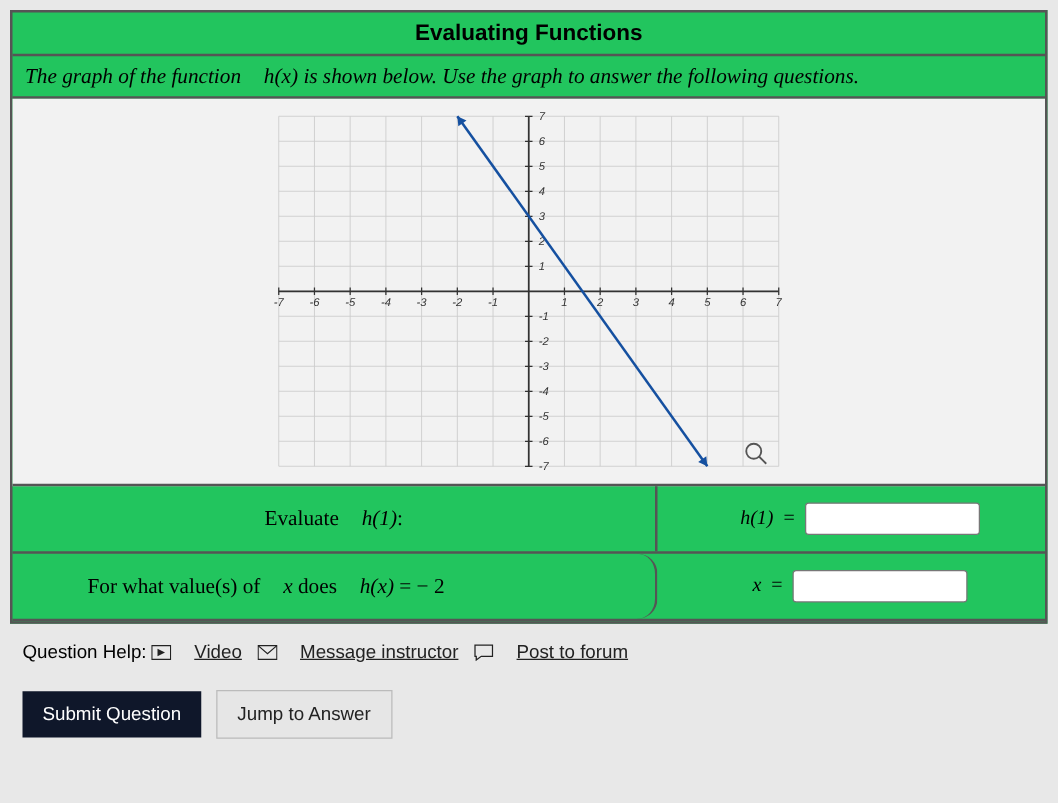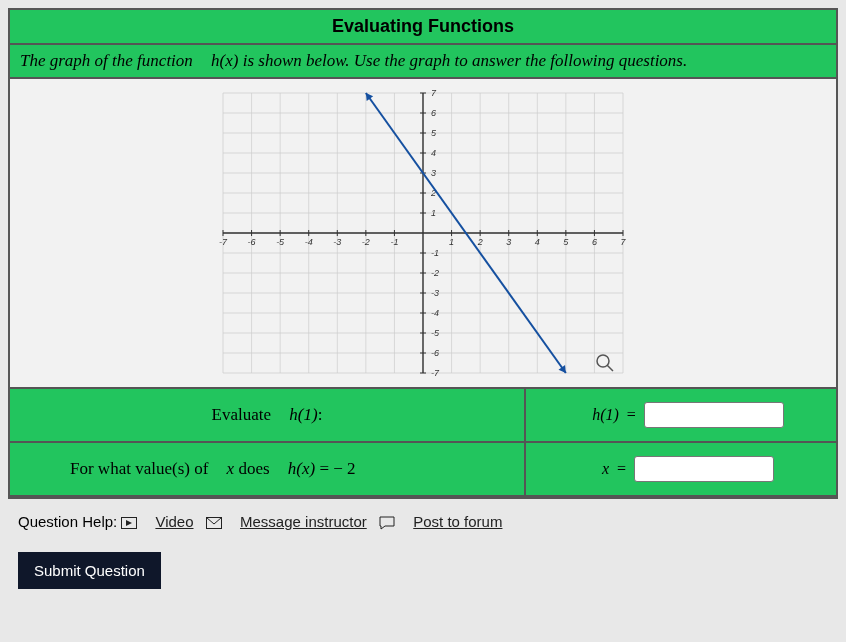--- a/index.html
+++ b/index.html
@@ -218,21 +218,21 @@
       <span>Evaluate </span><span class="math-var">h(1)</span><span>:</span>
     </div>
     <div class="question-right">
       <span class="math-var">h(1)</span>
       <span> = </span>
       <input type="text" class="answer-input" style="">
     </div>
   </div>
 
   <div class="question-row">
-    <div class="question-left" style="text-align:left; padding-left:60px;">
+    <div class="question-left" style="text-align:left; padding-left:60px;border-radius:16px;">
       <span>For what value(s) of </span><span class="math-var">x</span><span> does </span><span class="math-var">h(x)</span><span> = </span><span>− 2</span>
     </div>
     <div class="question-right">
       <span class="math-var">x</span>
       <span> = </span>
       <input type="text" class="answer-input" style="">
     </div>
   </div>
 
 </div>
@@ -255,13 +255,14 @@
   &nbsp;
   <span class="icon-box">
     <svg width="16" height="14">
         <path d="M1 1 h14 v9 h-9 l-4 3 v-3 h-1 z" fill="none" stroke="#222"></path>
       </svg>
   </span><a href="#" class="help-link">Post to forum</a>
 </div>
 
 <div class="button-row">
   <button class="btn-primary">Submit Question</button>
+  <button class="btn-secondary">Jump to Answer</button>
 </div>
 
 </body></html>

